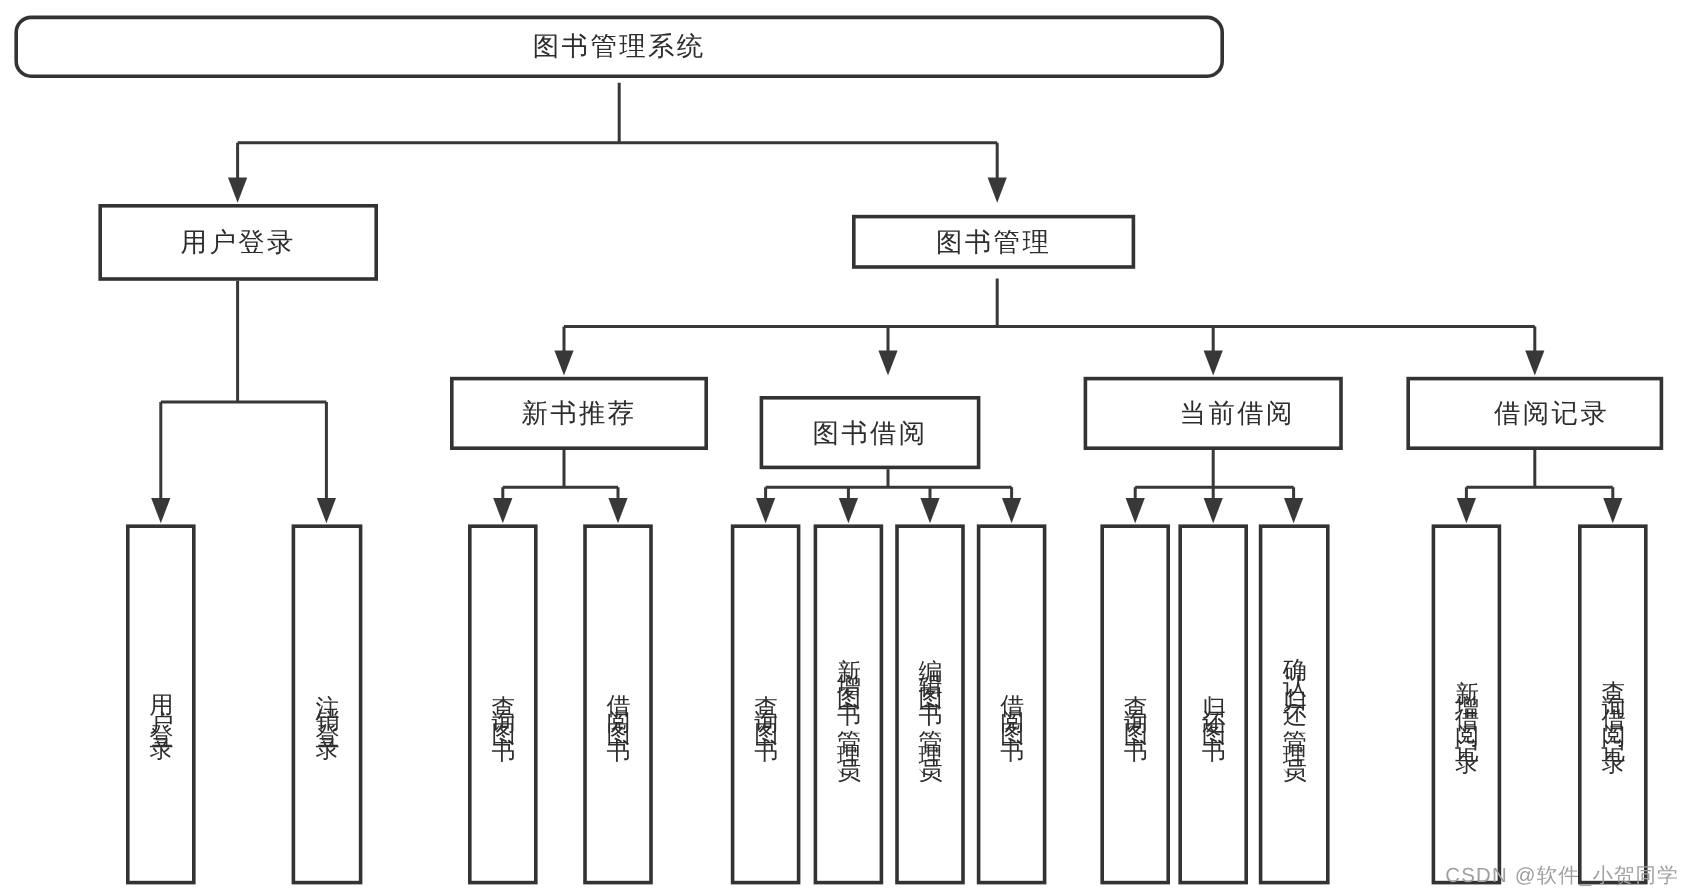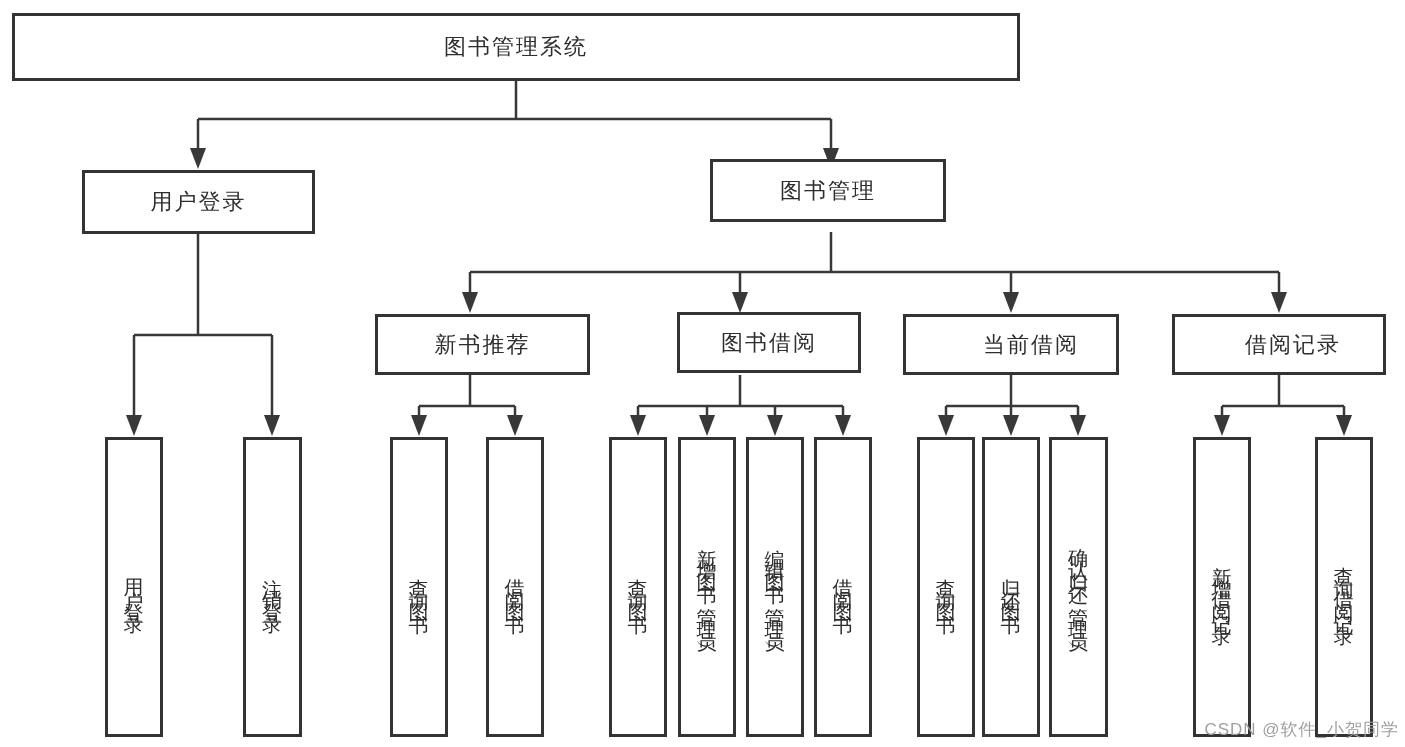--- a/index.html
+++ b/index.html
@@ -58,35 +58,35 @@
       <path d="M767 415 L783 415 L775 436 Z"></path>
       <path d="M835 415 L851 415 L843 436 Z"></path>
       <path d="M938 415 L954 415 L946 436 Z"></path>
       <path d="M1003 415 L1019 415 L1011 436 Z"></path>
       <path d="M1070 415 L1086 415 L1078 436 Z"></path>
       <path d="M1214 415 L1230 415 L1222 436 Z"></path>
       <path d="M1336 415 L1352 415 L1344 436 Z"></path>
     </g>
   </svg>
 
-  <div class="node hnode root" style="left:12px;top:13px;width:1008px;height:68px;">
+  <div class="node hnode root" style="left:12px;top:13px;width:1008px;height:52px;border-radius:14px;">
     <span>图书管理系统</span>
   </div>
 
   <div class="node hnode" style="left:82px;top:170px;width:233px;height:64px;">
     <span>用户登录</span>
   </div>
-  <div class="node hnode" style="left:710px;top:159px;width:236px;height:63px;">
+  <div class="node hnode" style="left:710px;top:179px;width:236px;height:45px;">
     <span>图书管理</span>
   </div>
 
   <div class="node hnode" style="left:375px;top:314px;width:215px;height:61px;">
     <span>新书推荐</span>
   </div>
-  <div class="node hnode" style="left:633px;top:312px;width:184px;height:61px;margin-left:44px;">
+  <div class="node hnode" style="left:633px;top:330px;width:184px;height:61px;">
     <span>图书借阅</span>
   </div>
   <div class="node hnode" style="left:903px;top:314px;width:216px;height:61px;padding-left:40px;">
     <span>当前借阅</span>
   </div>
   <div class="node hnode" style="left:1172px;top:314px;width:214px;height:61px;padding-left:28px;">
     <span>借阅记录</span>
   </div>
 
   <div class="node leaf" style="left:105px;top:437px;width:58px;height:300px;">

